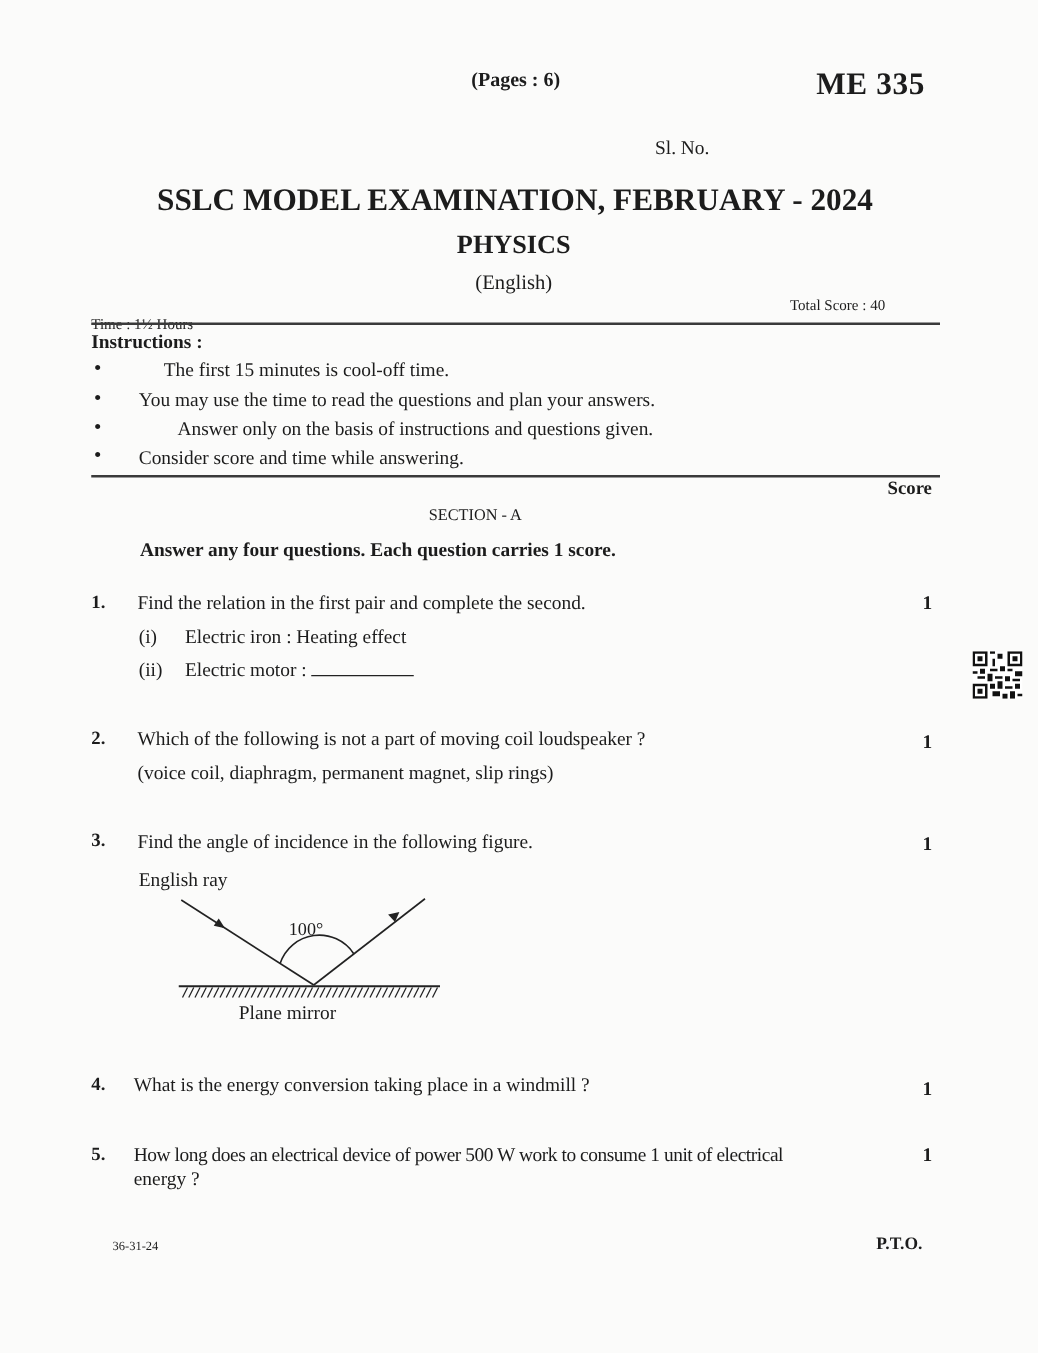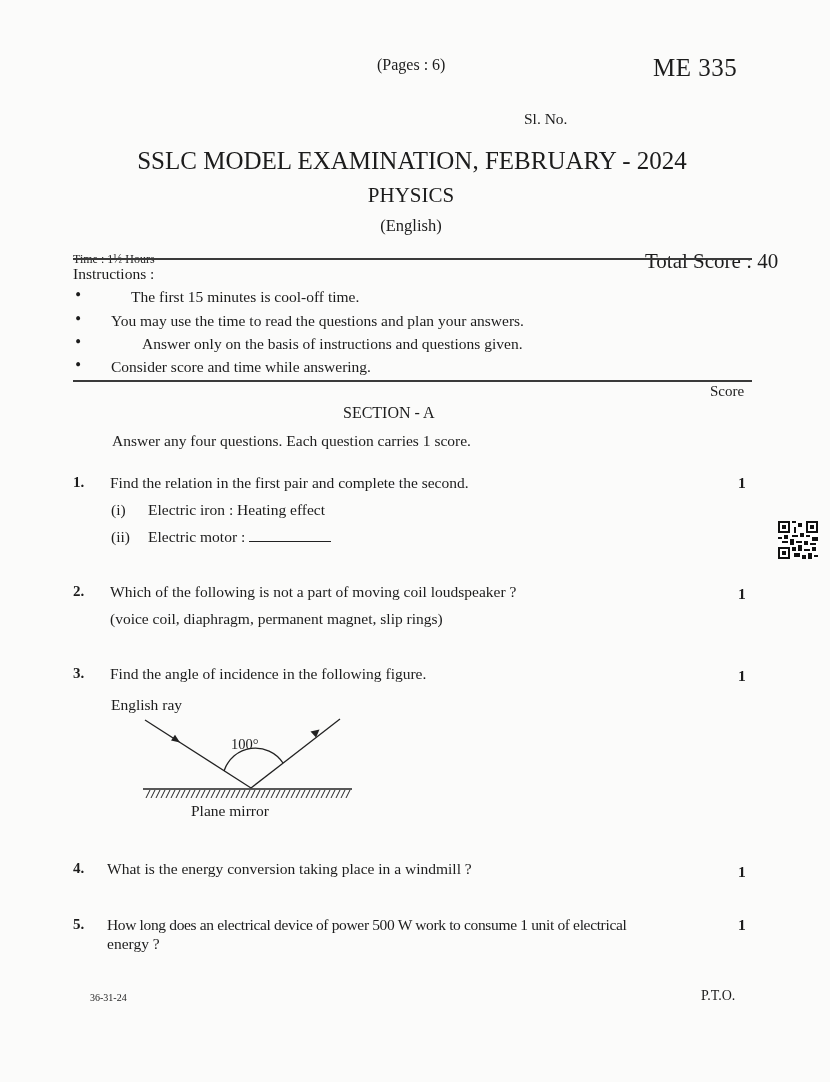--- a/index.html
+++ b/index.html
@@ -4,42 +4,42 @@
 <style>
   html, body { margin:0; padding:0; }
   body {
     width:830px; height:1082px; position:relative; overflow:hidden;
     background:#fbfbfa; color:#1c1c1c;
     font-family:"DejaVu Serif","Liberation Serif",serif;
   }
   .abs { position:absolute; white-space:nowrap; }
   .serif { font-family:"Liberation Serif","DejaVu Serif",serif; }
   .cond { font-family:"Liberation Serif",serif; }
-  .b { font-weight:normal; }
+  .b { font-weight:bold; }
   .rule { position:absolute; left:73px; width:679px; height:2px; background:#3a3a3a; }
   .bullet { position:absolute; left:74px; font-size:14px; }
   .item { font-size:15.5px; font-family:"Liberation Serif",serif; }
   .qnum { position:absolute; left:73px; font-weight:bold; font-size:15px; font-family:"Liberation Serif",serif; }
   .qtext { position:absolute; left:110px; font-size:15.5px; font-family:"Liberation Serif",serif;text-align:center; }
   .qscore { position:absolute; left:738px; font-size:15.5px; font-family:"Liberation Serif",serif; font-weight:bold; }
   .blank { display:inline-block; width:82px; border-bottom:1.2px solid #222; height:12px; vertical-align:baseline; }
 </style>
 </head>
 <body>
 
 <div class="abs b cond" style="left:377px; top:56px; font-size:16px;">(Pages : 6)</div>
 <div class="abs b serif" style="left:653px; top:54px; font-size:25px; letter-spacing:0.5px;">ME 335</div>
 <div class="abs cond" style="left:524px; top:110px; font-size:15.5px;">Sl. No.</div>
 
 <div class="abs b cond" style="left:0; width:830px; text-align:center; top:147px; font-size:25px; white-space:nowrap; transform:translateX(-3px);">SSLC MODEL EXAMINATION, FEBRUARY - 2024</div>
 <div class="abs b cond" style="left:0; width:830px; text-align:center; top:183px; font-size:21px; transform:translateX(-4px);">PHYSICS</div>
 <div class="abs cond" style="left:0; width:830px; text-align:center; top:216px; font-size:16.5px; transform:translateX(-4px);">(English)</div>
 
 <div class="abs cond" style="left:73px; top:252px; font-size:12px;">Time : 1½ Hours</div>
-<div class="abs cond" style="left:632px; top:249px; font-size:21px;margin-left:13px;">Total Score : 40</div>
+<div class="abs cond" style="left:632px; top:237px; font-size:12px;">Total Score : 40</div>
 <div class="rule" style="top:258px;"></div>
 
 <div class="abs b cond" style="left:73px; top:265px; font-size:15.5px;">Instructions :</div>
 
 <div>
   <div class="bullet" style="top:287px;">•</div>
   <div class="abs item" style="left:111px; top:288px;margin-left:20px;">The first 15 minutes is cool-off time.</div>
 
   <div class="bullet" style="top:311px;">•</div>
   <div class="abs item" style="left:111px; top:312px;">You may use the time to read the questions and plan your answers.</div>
@@ -48,21 +48,21 @@
   <div class="abs item" style="left:128px; top:335px;margin-left:14px;">Answer only on the basis of instructions and questions given.</div>
 
   <div class="bullet" style="top:357px;">•</div>
   <div class="abs item" style="left:111px; top:358px;">Consider score and time while answering.</div>
 </div>
 
 <div class="rule" style="top:380px;"></div>
 
 <div class="abs b cond" style="left:710px; top:383px; font-size:15px;">Score</div>
 
-<div class="abs cond" style="left:343px; top:404px; font-size:16px;">SECTION - A</div>
+<div class="abs cond" style="left:343px; top:404px; font-size:13px;">SECTION - A</div>
 <div class="abs b cond" style="left:112px; top:432px; font-size:15.5px;">Answer any four questions.  Each question carries 1 score.</div>
 
 <div>
   <div class="qnum" style="top:474px;">1.</div>
   <div class="qtext" style="top:474px;">Find the relation in the first pair and complete the second.</div>
   <div class="qscore" style="top:474px;">1</div>
 
   <div class="abs item" style="left:111px; top:501px;">(i)</div>
   <div class="abs item" style="left:148px; top:501px;">Electric iron : Heating effect</div>
 

